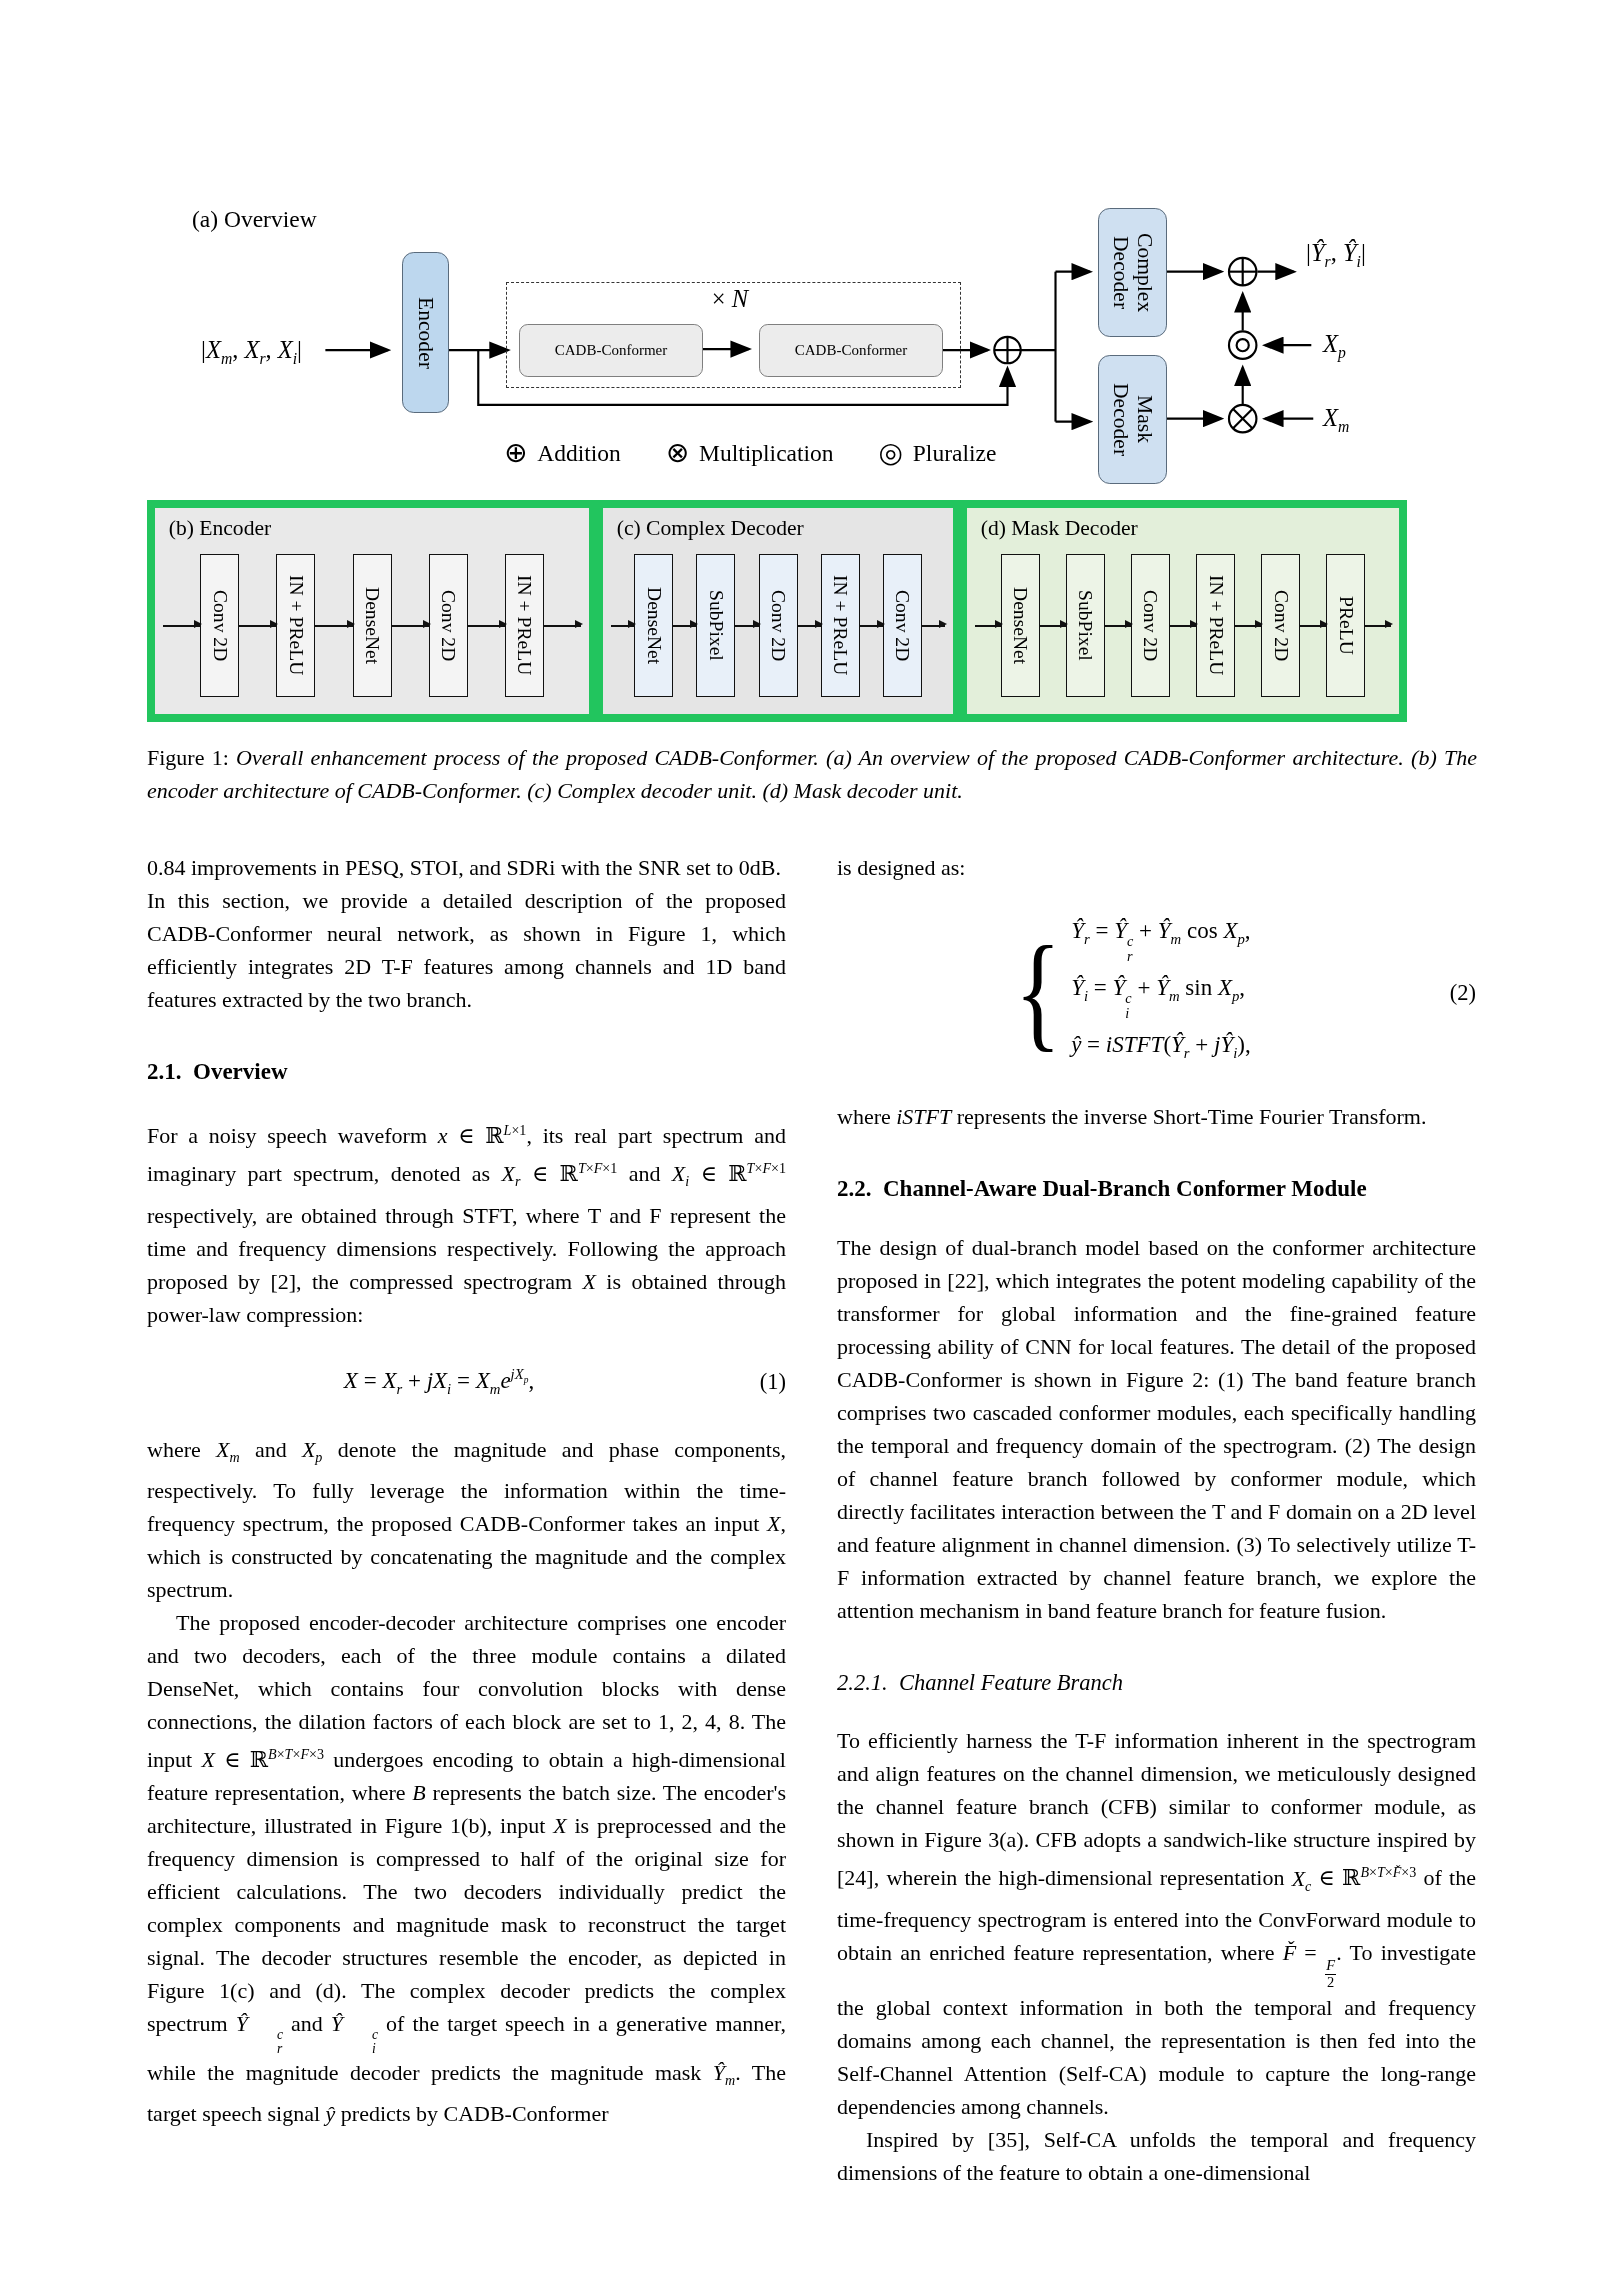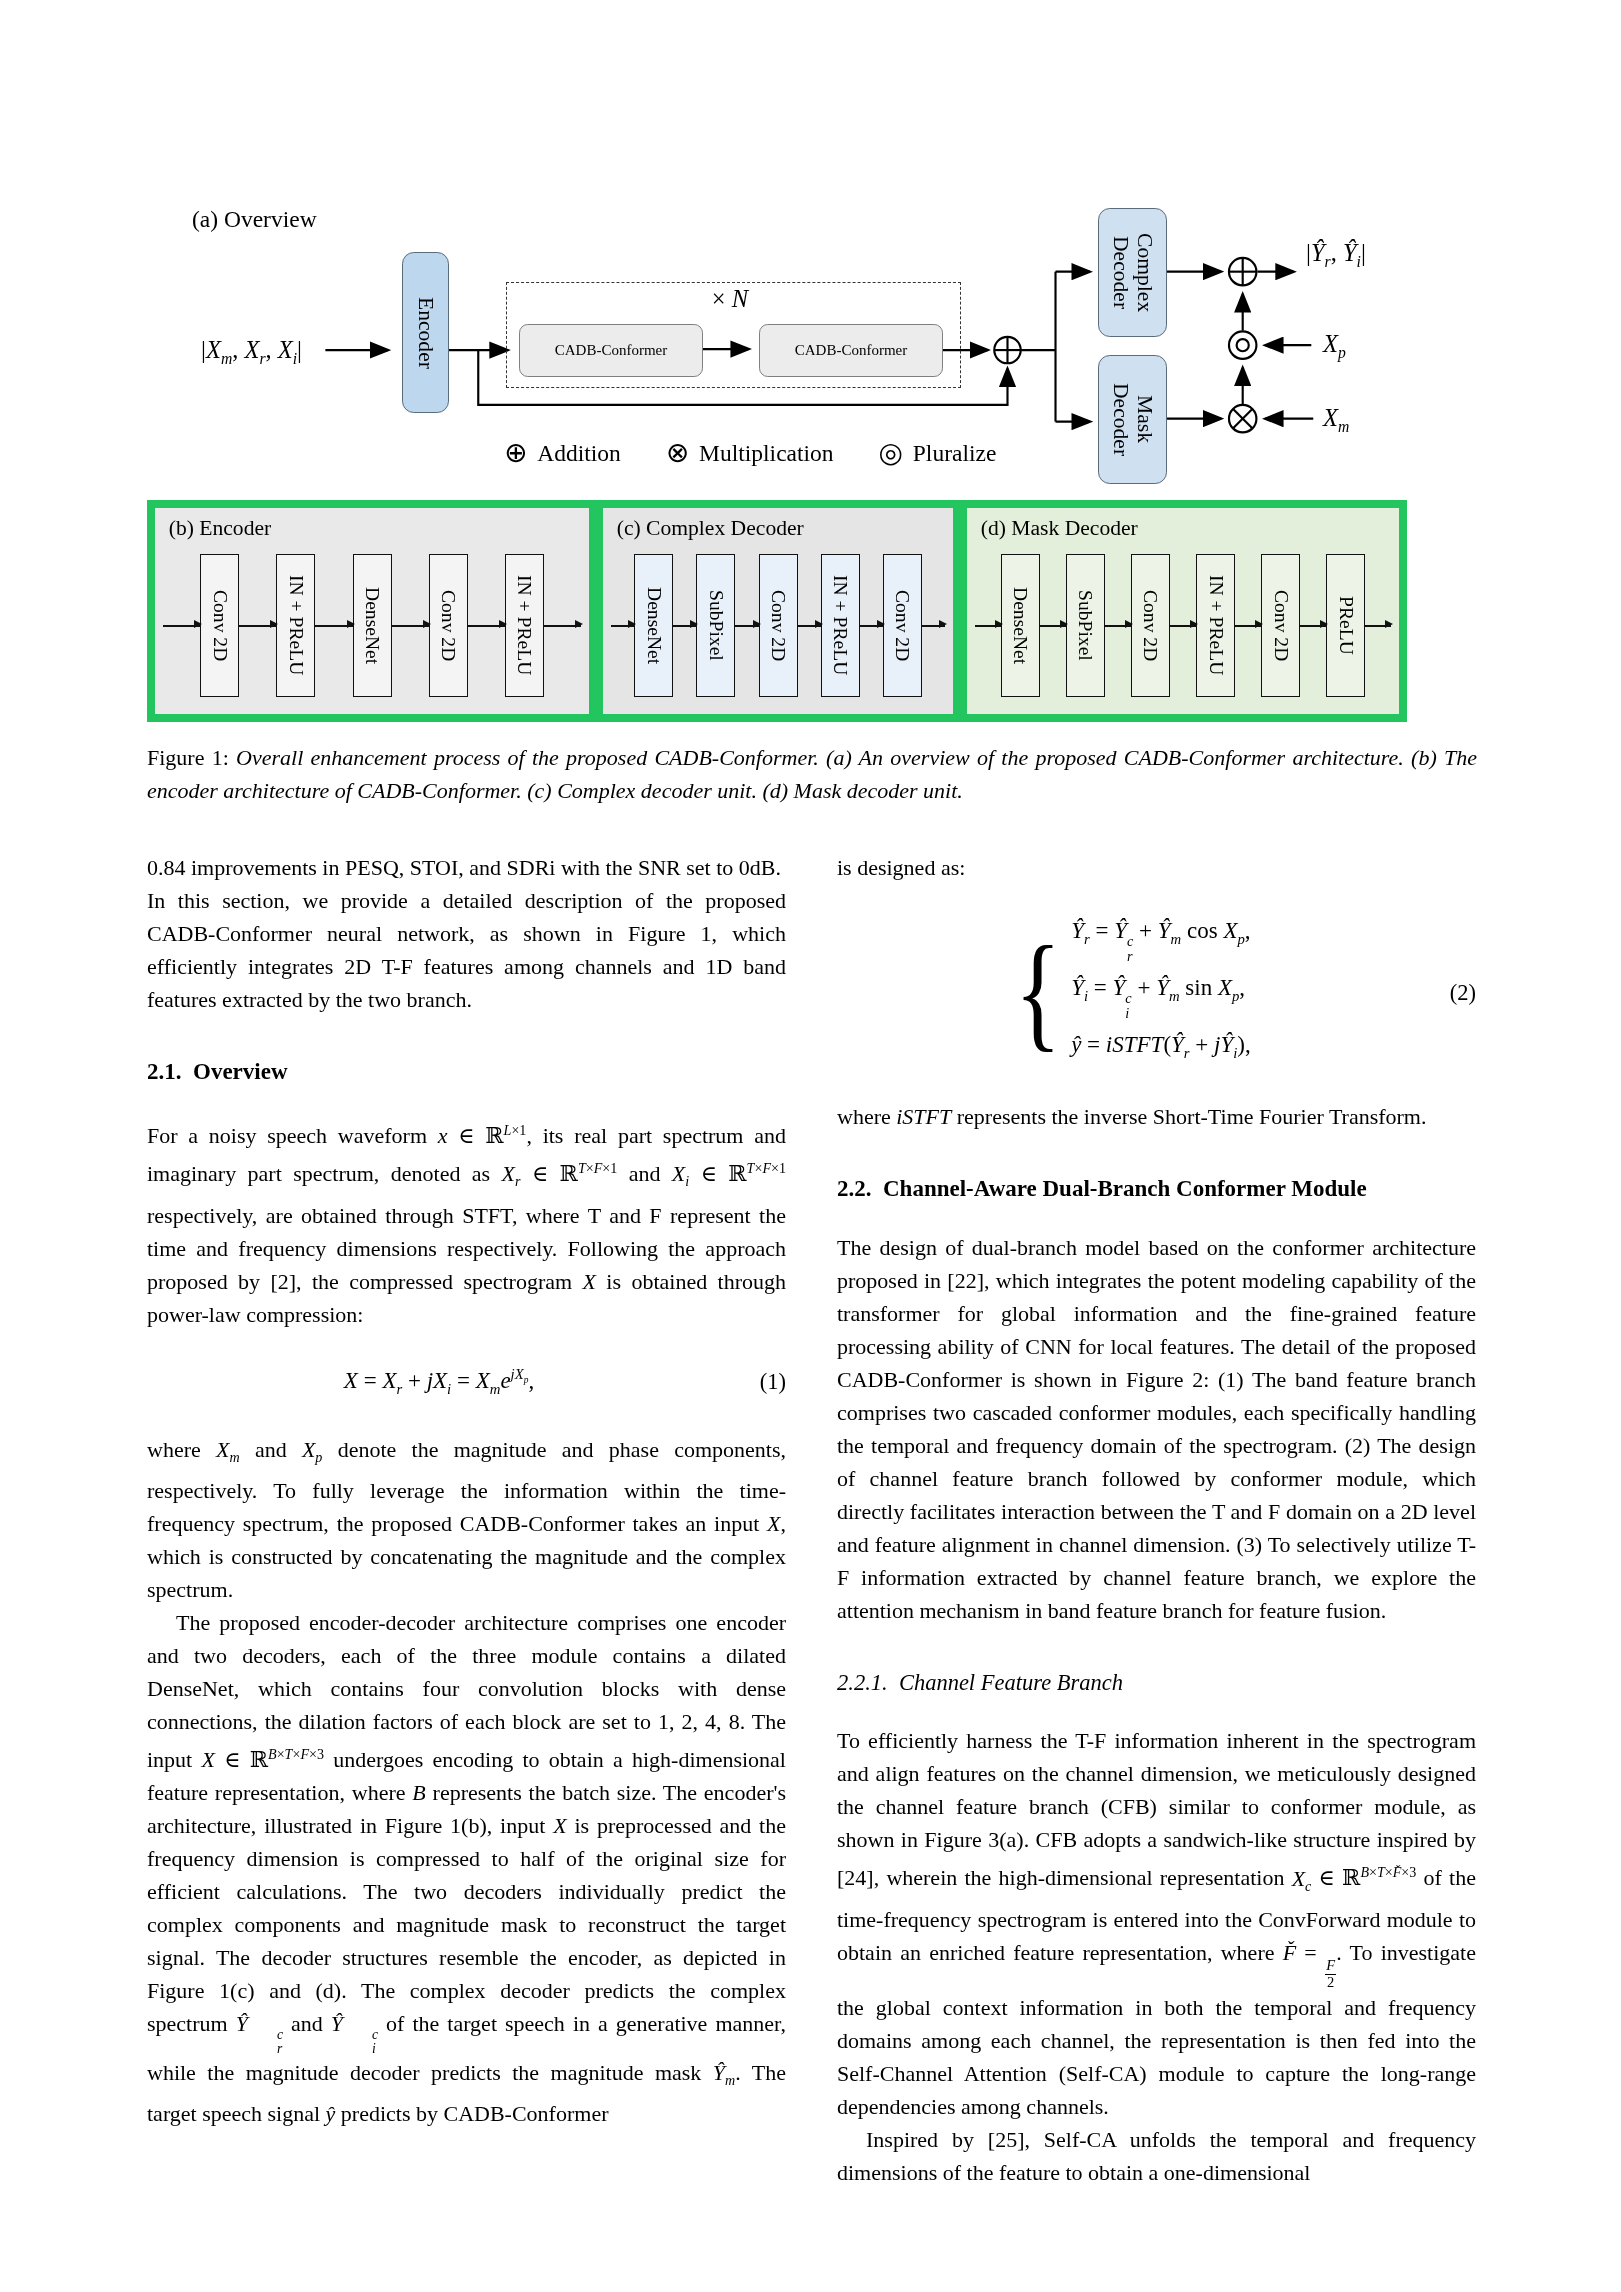--- a/index.html
+++ b/index.html
@@ -307,17 +307,17 @@
       <div class="eq-num">(2)</div>
     </div>
     <p>where <i>iSTFT</i> represents the inverse Short-Time Fourier Transform.</p>
     <div class="h-sub">2.2.&nbsp;&nbsp;Channel-Aware Dual-Branch Conformer Module</div>
     <p>The design of dual-branch model based on the conformer architecture proposed in [22], which integrates the potent modeling capability of the transformer for global information and the fine-grained feature processing ability of CNN for local features. The detail of the proposed CADB-Conformer is shown in Figure 2: (1) The band feature branch comprises two cascaded conformer modules, each specifically handling the temporal and frequency domain of the spectrogram. (2) The design of channel feature branch followed by conformer module, which directly facilitates interaction between the T and F domain on a 2D level and feature alignment in channel dimension. (3) To selectively utilize T-F information extracted by channel feature branch, we explore the attention mechanism in band feature branch for feature fusion.</p>
     <div class="h-subsub">2.2.1.&nbsp;&nbsp;Channel Feature Branch</div>
     <p>To efficiently harness the T-F information inherent in the spectrogram and align features on the channel dimension, we meticulously designed the channel feature branch (CFB) similar to conformer module, as shown in Figure 3(a). CFB adopts a sandwich-like structure inspired by [24], wherein the high-dimensional representation <i>X<sub>c</sub></i> ∈ ℝ<sup><i>B</i>×<i>T</i>×<i>F̌</i>×3</sup> of the time-frequency spectrogram is entered into the ConvForward module to obtain an enriched feature representation, where <i>F̌</i> = <span class="frac">
           <span><i>F</i></span>
           <span>2</span>
         </span>. To investigate the global context information in both the temporal and frequency domains among each channel, the representation is then fed into the Self-Channel Attention (Self-CA) module to capture the long-range dependencies among channels.</p>
-    <p class="indent">Inspired by [25], Self-CA unfolds the temporal and frequency dimensions of the feature to obtain a one-dimensional</p>
+    <p class="indent">Inspired by [35], Self-CA unfolds the temporal and frequency dimensions of the feature to obtain a one-dimensional</p>
   </div>
 
 </div>
 
 
 </body></html>

